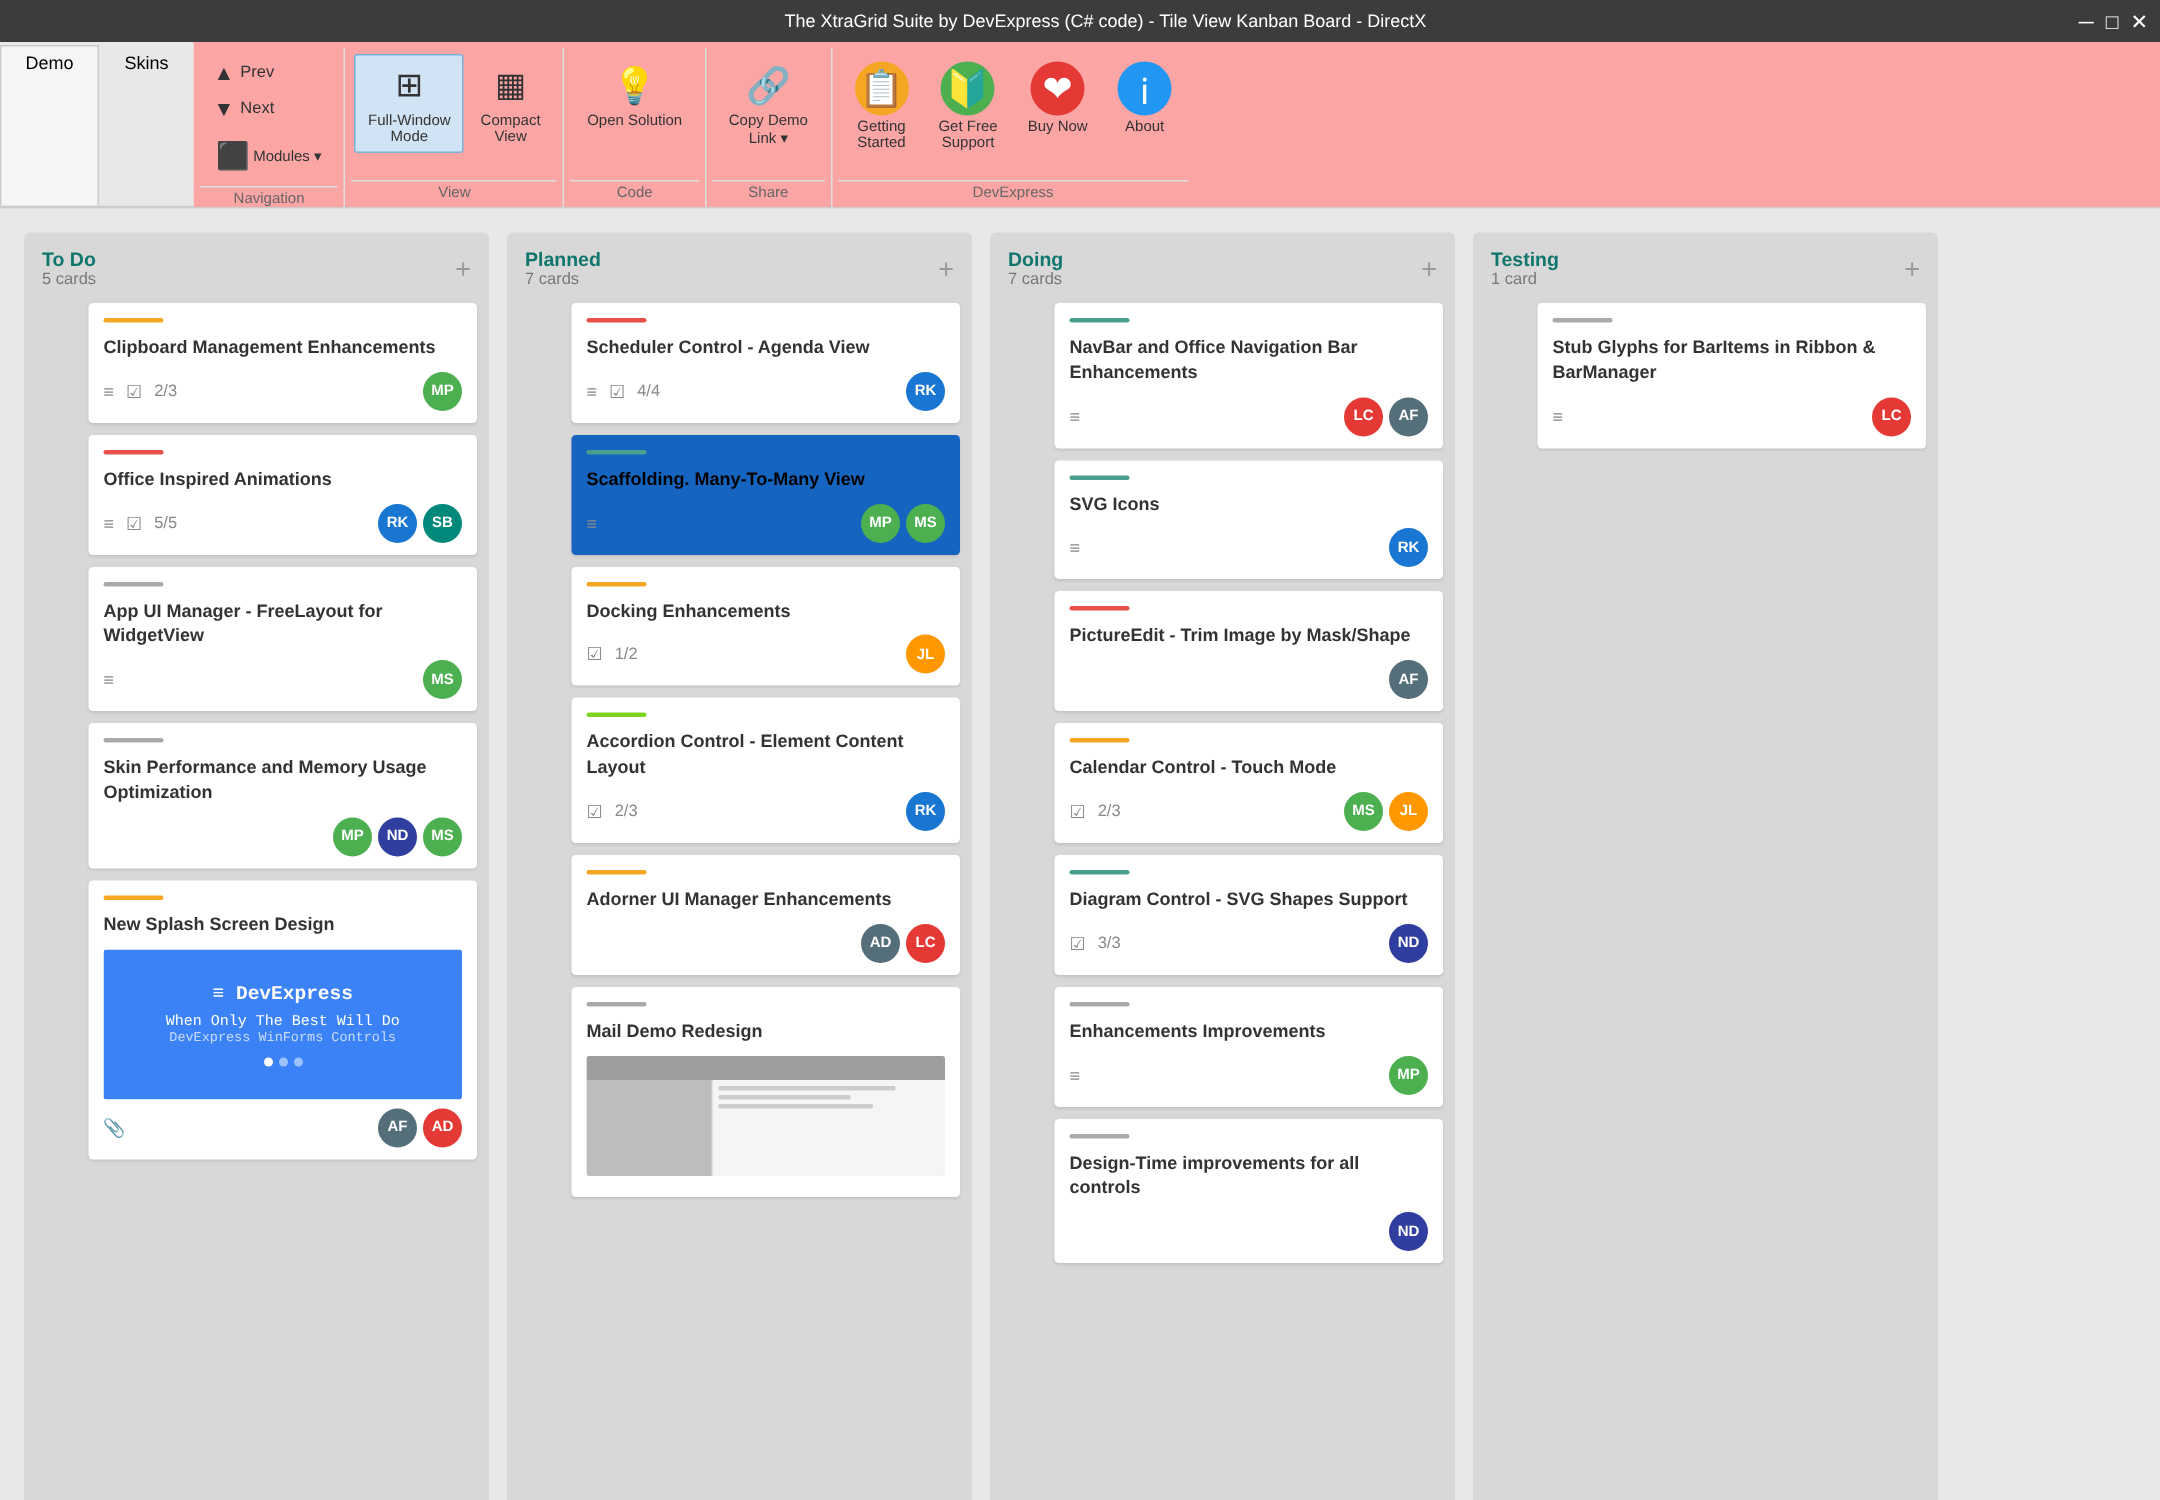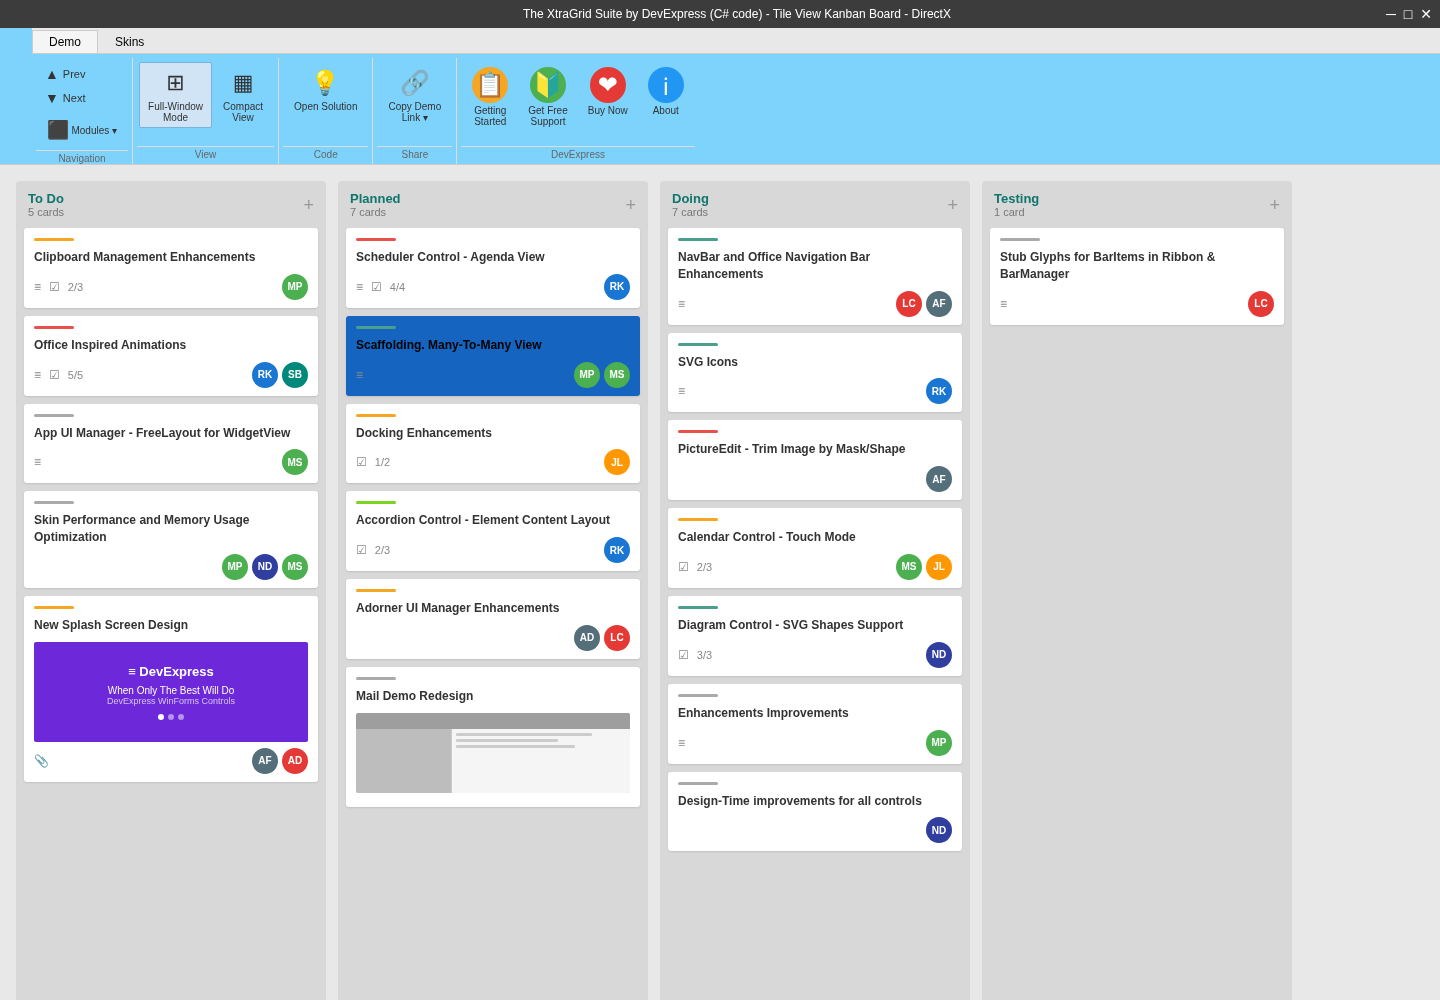--- a/index.html
+++ b/index.html
@@ -15,25 +15,23 @@
       justify-content: space-between;
       padding: 12px 8px;
       height: 28px;
     }
     .title-bar-title { flex: 1; text-align: center; }
     .title-bar-controls { display: flex; gap: 8px; }
     .title-bar-controls span { font-size: 14px; cursor: pointer; }
 
     
     .ribbon {
-      background: #7dd3fc;
+      background: #fca5a5;
       border-bottom: 1px solid #ccc;
       display: flex;
-      flex-direction: column;
-      padding-left: 32px;
     }
     .ribbon-tabs {
       display: flex;
       background: #e8e8e8;
       border-bottom: 1px solid #ccc;
       padding-top: 2px;
     }
     .ribbon-tab {
       padding: 4px 16px;
       font-size: 12px;
@@ -162,20 +160,21 @@
       flex-direction: column;
       gap: 8px;
     }
 
     
     .card {
       background: #fff;
       border-radius: 3px;
       padding: 10px 10px 8px;
       box-shadow: 0 1px 2px rgba(0,0,0,0.1);
+      margin-left: 35px;
     }
     .card-priority-bar {
       height: 3px;
       border-radius: 2px;
       margin-bottom: 8px;
       width: 40px;
     }
 
     .card-title {
       font-size: 12px;
@@ -218,28 +217,29 @@
       width: 100%;
       height: 100px;
       border-radius: 2px;
       margin: 6px 0;
       overflow: hidden;
       position: relative;
     }
     .card-image-inner {
       width: 100%;
       height: 100%;
-      background: #6d28d9;
+      background: #3b82f6;
       display: flex;
       flex-direction: column;
       align-items: center;
       justify-content: center;
       color: #fff;
       font-size: 11px;
       text-align: center;
+      font-family: Liberation Mono, monospace;
     }
     .card-image-dots { display: flex; gap: 4px; margin-top: 8px; }
     .dot { width: 6px; height: 6px; border-radius: 50%; background: rgba(255,255,255,0.5); }
     .dot.active { background: #fff; }
 
     .card-highlight {
       background: #1565c0;
     }
     .card-highlight .card-title {
       color: #000000;

